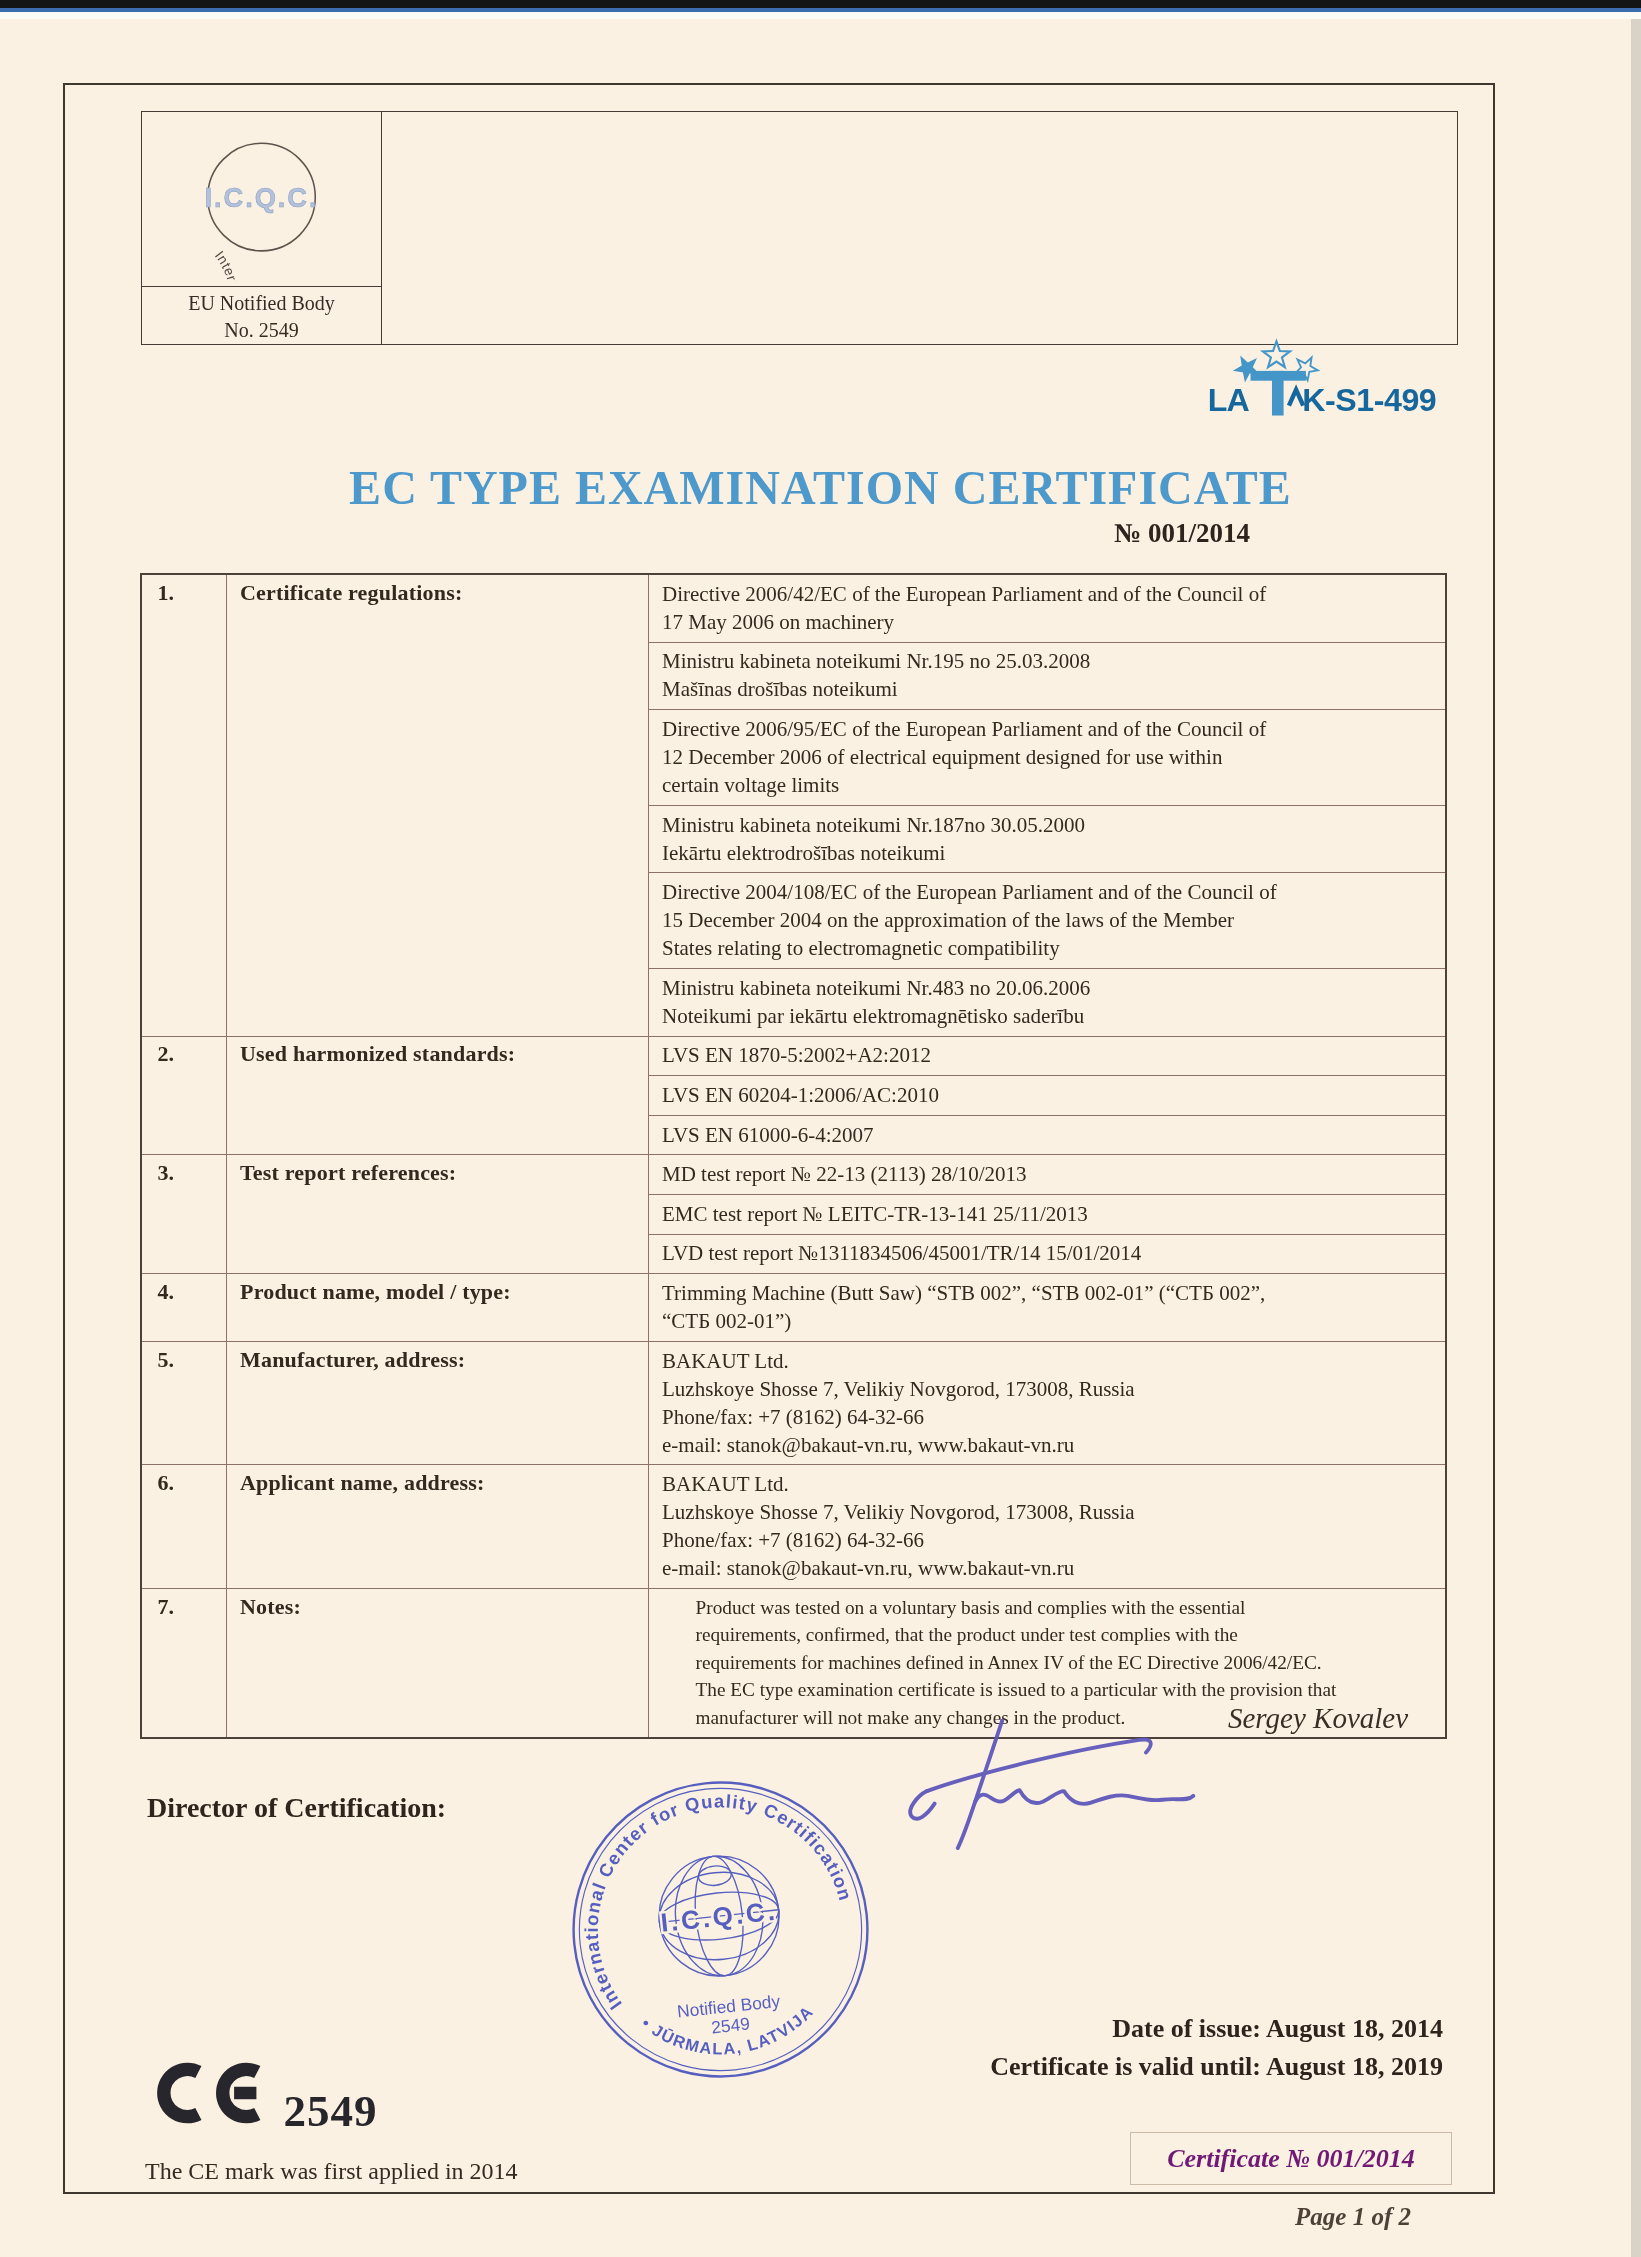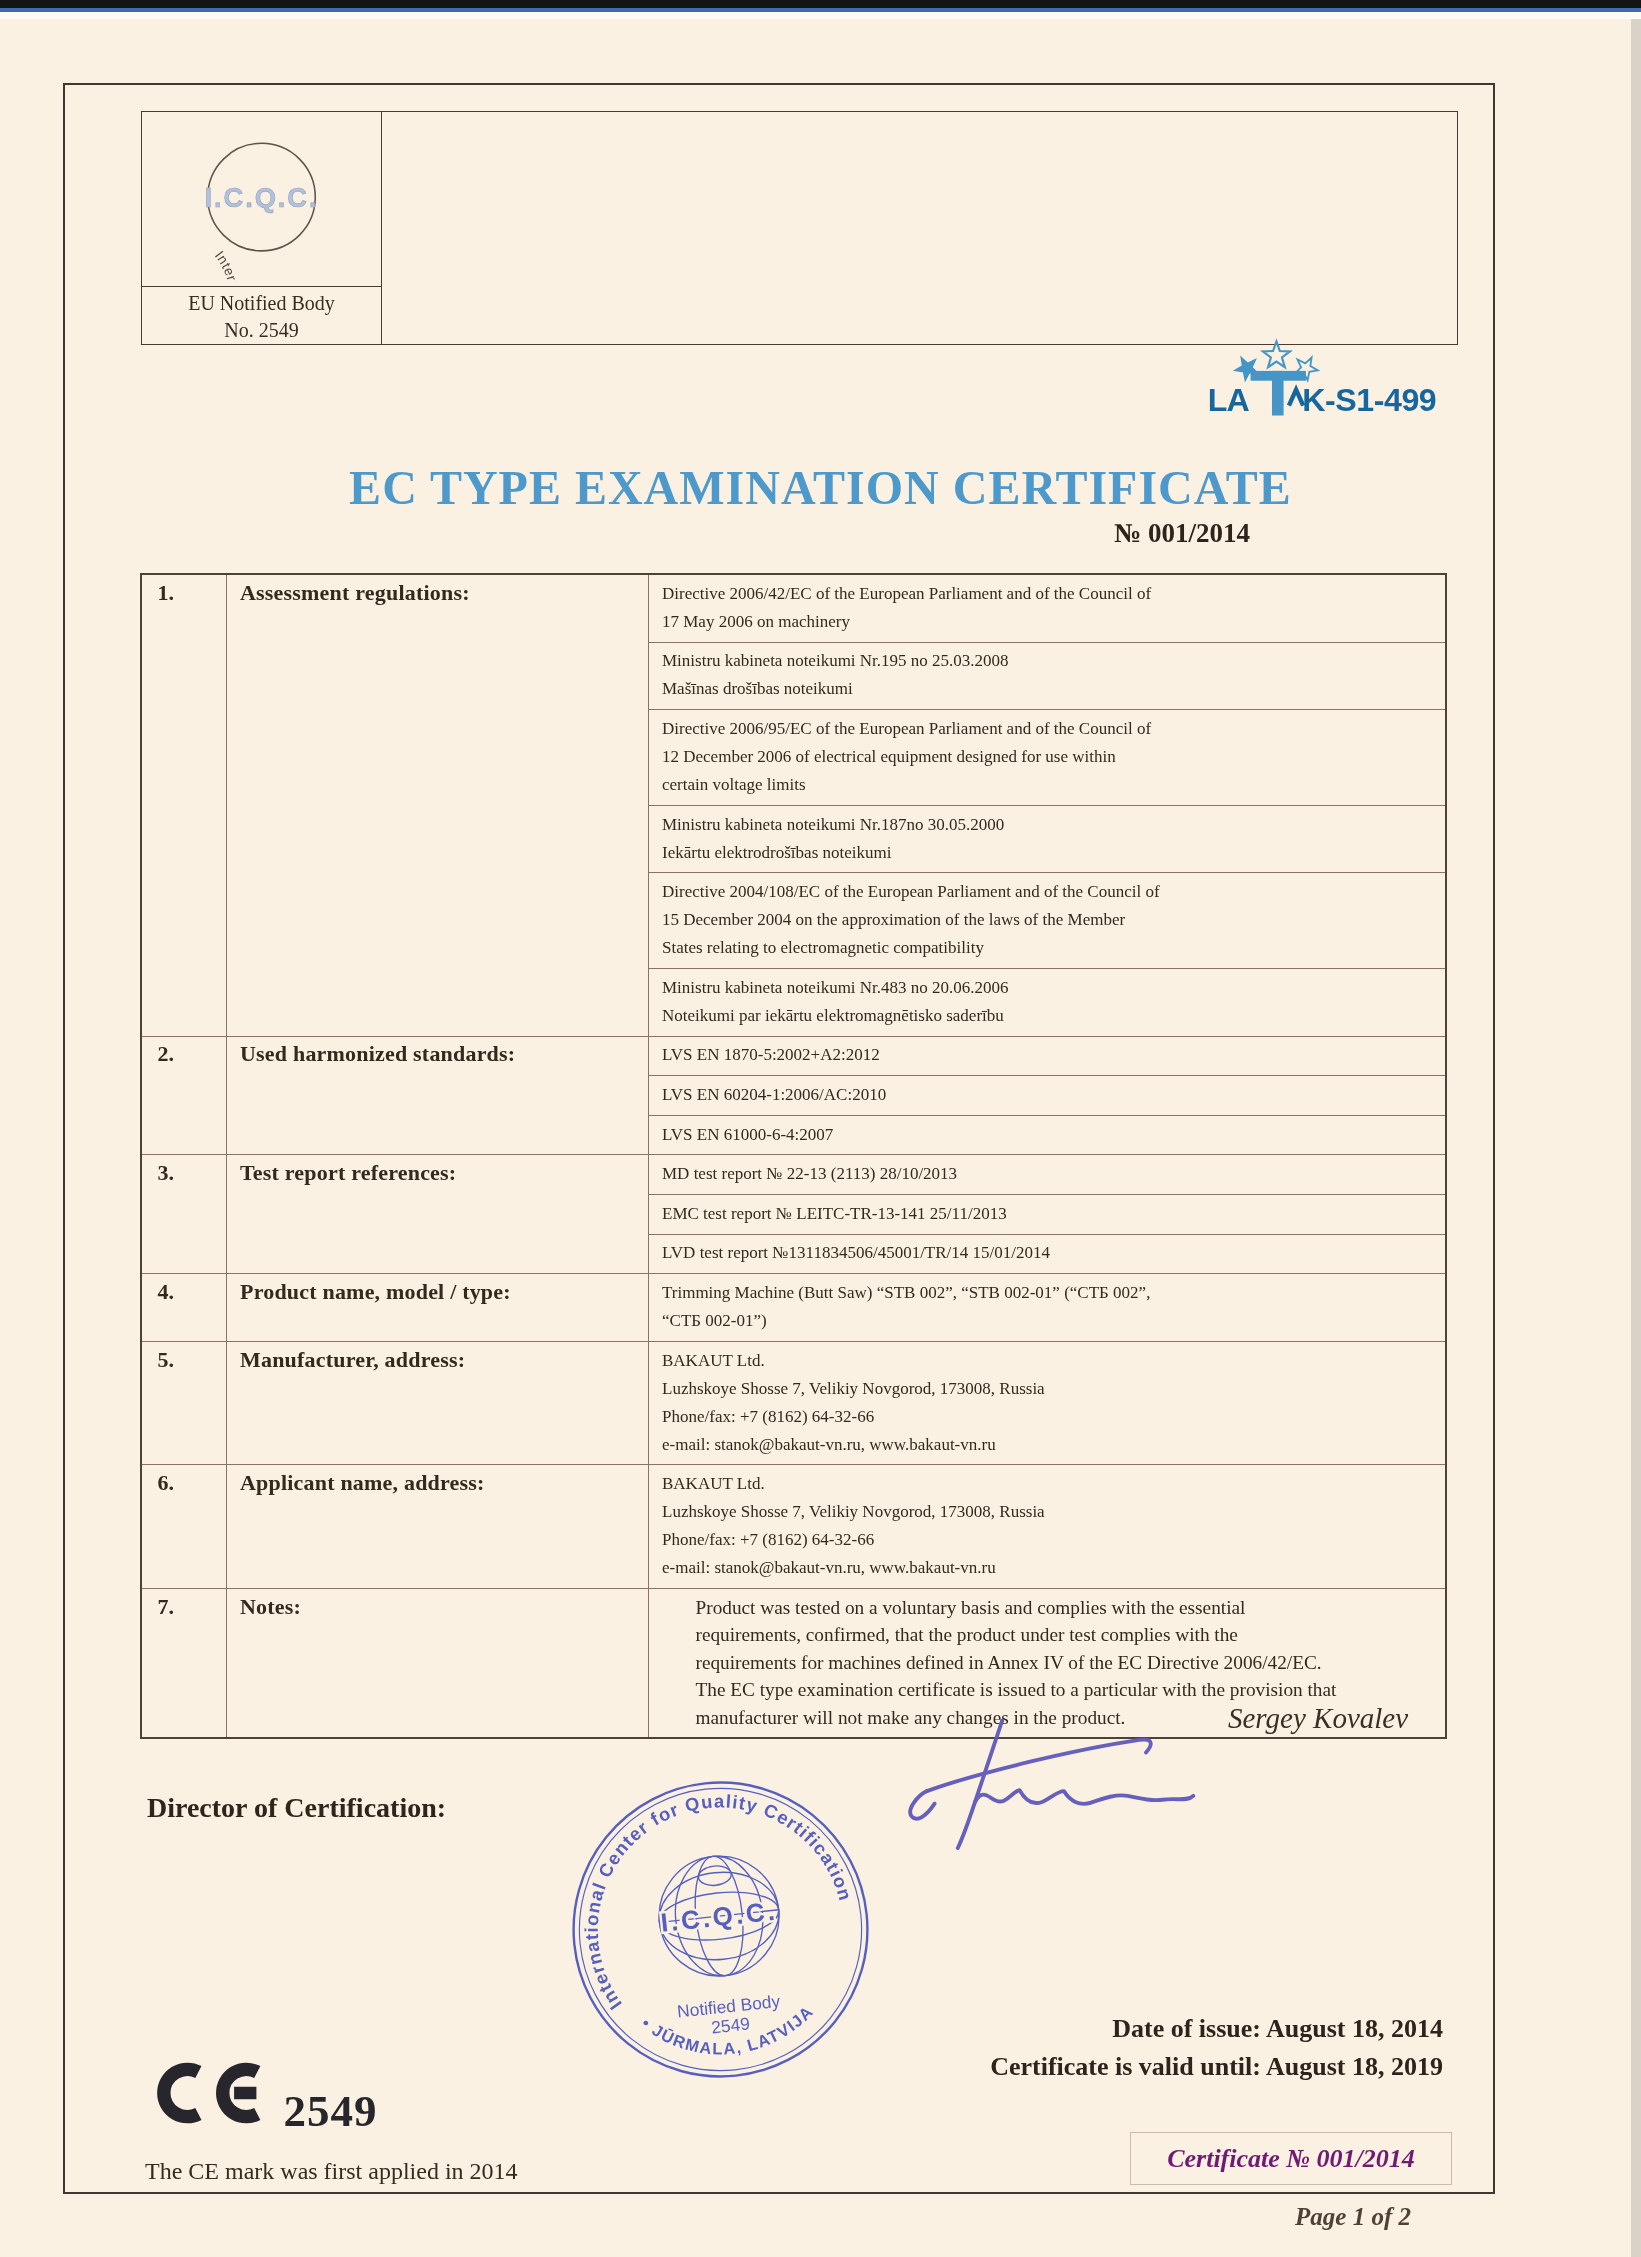--- a/index.html
+++ b/index.html
@@ -55,21 +55,21 @@
   .cert-table {
     position:absolute; left:140px; top:573px; width:1304px;
     border-collapse:collapse; table-layout:fixed; background:transparent;
   }
   .cert-table { border:2.9px solid #4c423a; }
   .cert-table td { border:1.4px solid #8d7265; vertical-align:top; }
   .cert-table tr.g > td { border-top:1.9px solid #605247; }
   .col-num { width:85px; } .col-lbl { width:422px; } .col-val { width:798px; }
   td.num { font-weight:bold; font-size:22px; padding:4.8px 0 0 15.4px; }
   td.lbl { font-weight:bold; font-size:22px; padding:4.8px 7.7px 0 13.5px; letter-spacing:0.2px; }
-  td.val { font-size:17px; line-height:28px; padding:4.8px 11.6px 5.8px 13.5px; white-space:pre-line; }
+  td.val { font-size:21px; line-height:28px; padding:4.8px 11.6px 5.8px 13.5px; white-space:pre-line; }
   td.val.notes { font-size:19.3px; line-height:27.5px;padding-left:47px; }
 
   
   .director { position:absolute; left:147px; top:1792px; font-size:28px; font-weight:bold; color:#2e251d; }
   .signer   { position:absolute; left:1228px; top:1702px; font-size:29px; font-style:italic; color:#3a2f26; }
   .stamp    { position:absolute; left:562px; top:1771px; width:317px; height:317px; opacity:0.93; }
   .signature{ position:absolute; left:896px; top:1707px; width:333px; height:145px; }
 
   .dates {
     position:absolute; right:198px; top:2010px; text-align:right;
@@ -149,21 +149,21 @@
 <table class="cert-table">
   <colgroup>
       <col class="col-num">
       <col class="col-lbl">
       <col class="col-val">
     </colgroup>
   <tbody>
 
     <tr class="g">
       <td class="num" rowspan="6">1.</td>
-      <td class="lbl" rowspan="6">Assessment regulations:</td>
+      <td class="lbl" rowspan="6">Certificate regulations:</td>
       <td class="val">Directive 2006/42/EC of the European Parliament and of the Council of
 17 May 2006 on machinery</td>
     </tr>
     <tr>
         <td class="val">Ministru kabineta noteikumi Nr.195 no 25.03.2008
 Mašīnas drošības noteikumi</td>
       </tr>
     <tr>
         <td class="val">Directive 2006/95/EC of the European Parliament and of the Council of
 12 December 2006  of electrical equipment designed for use within

